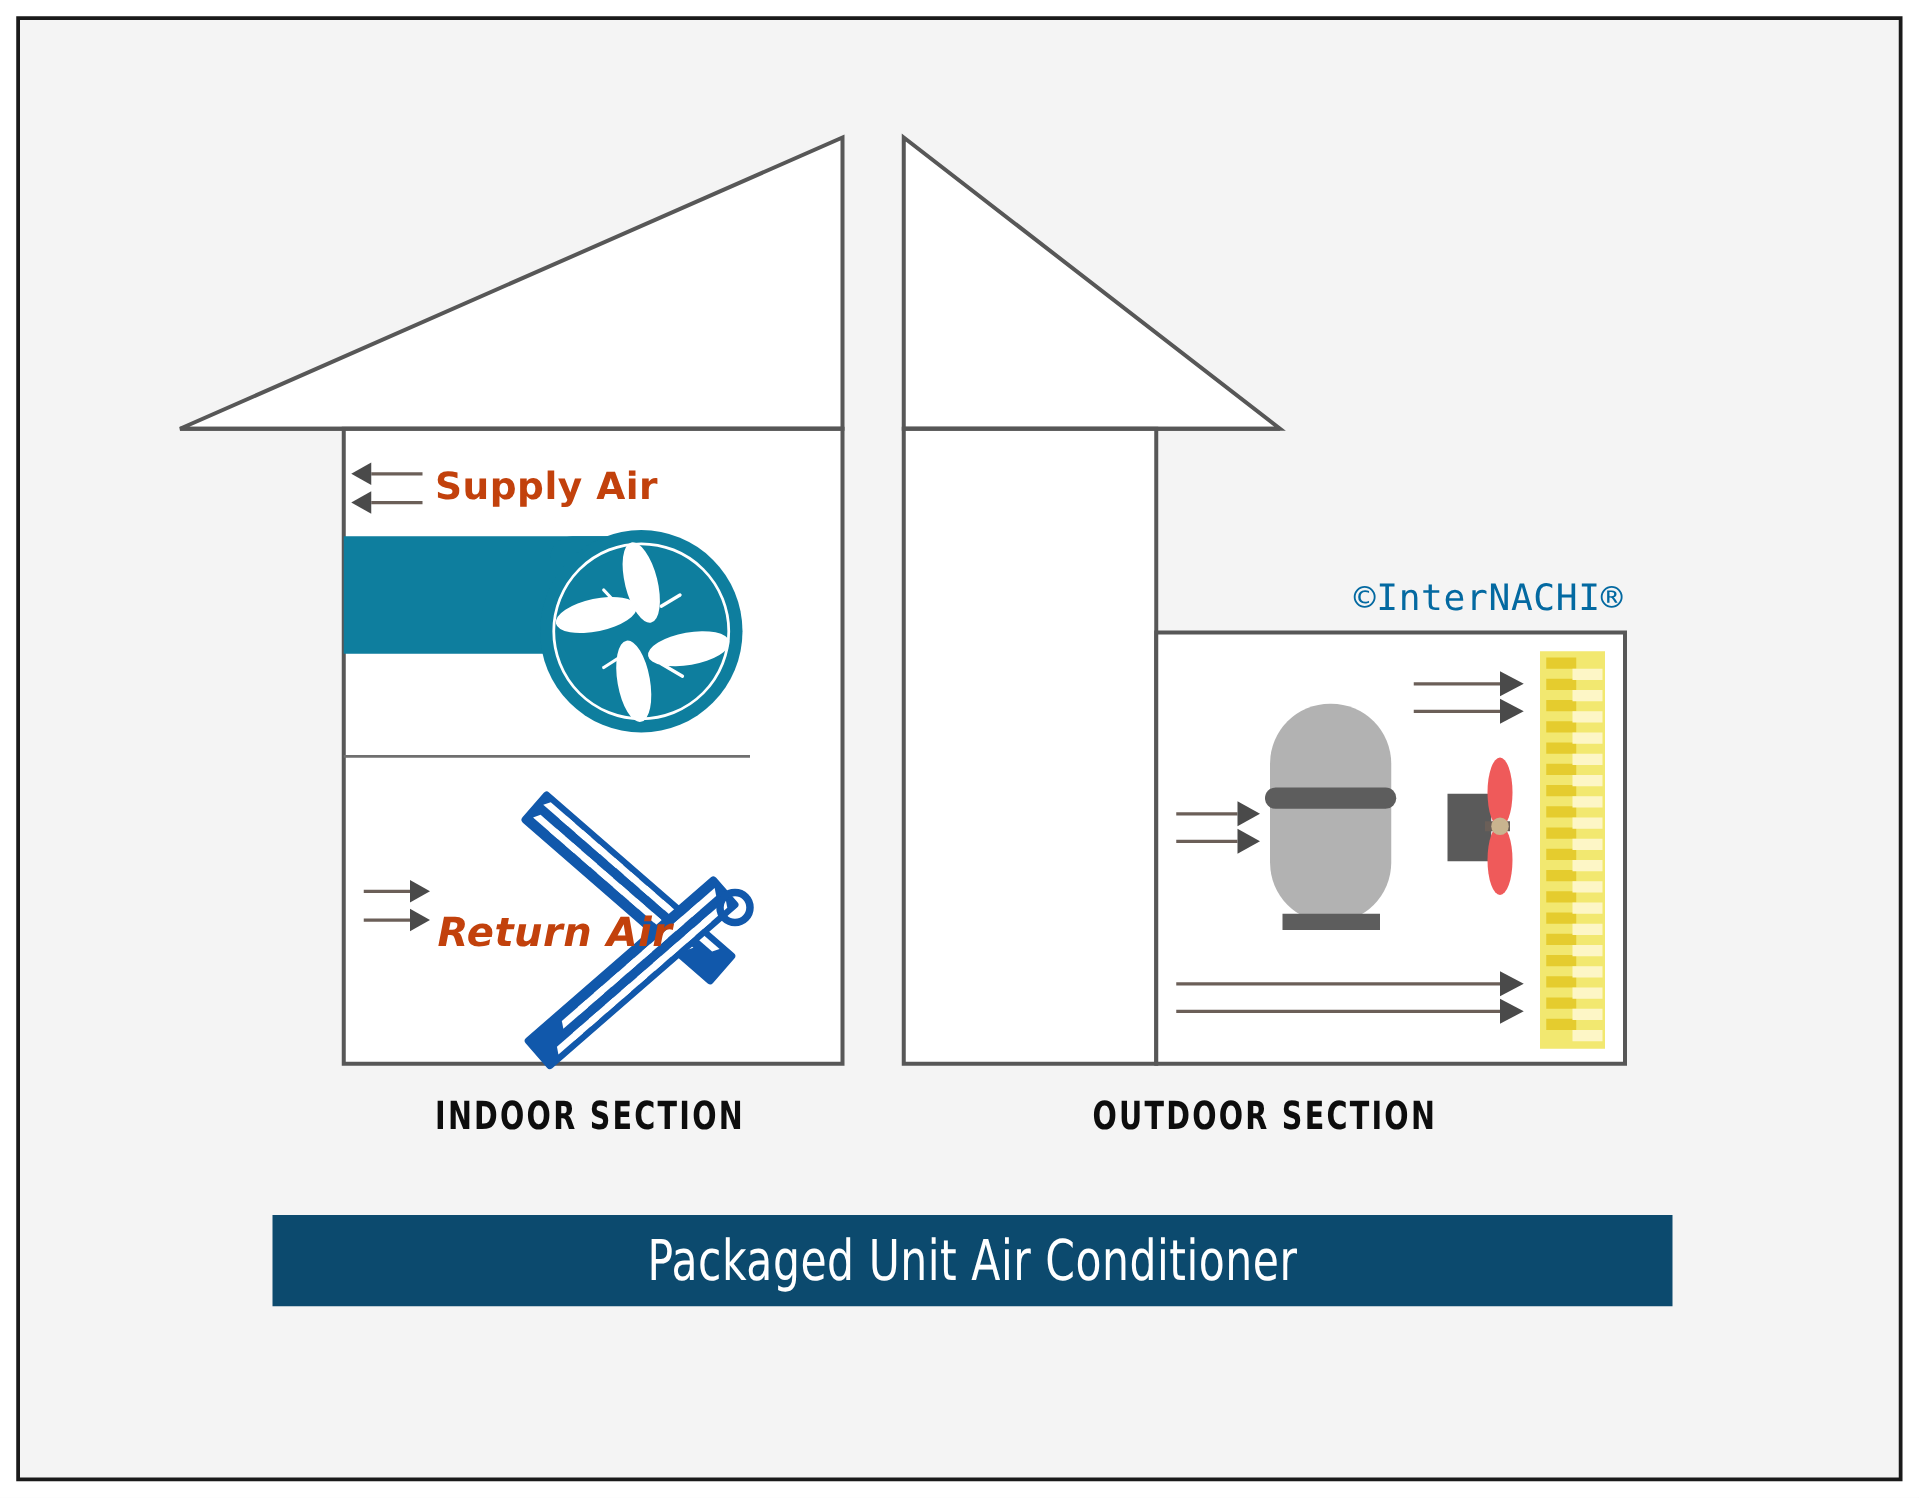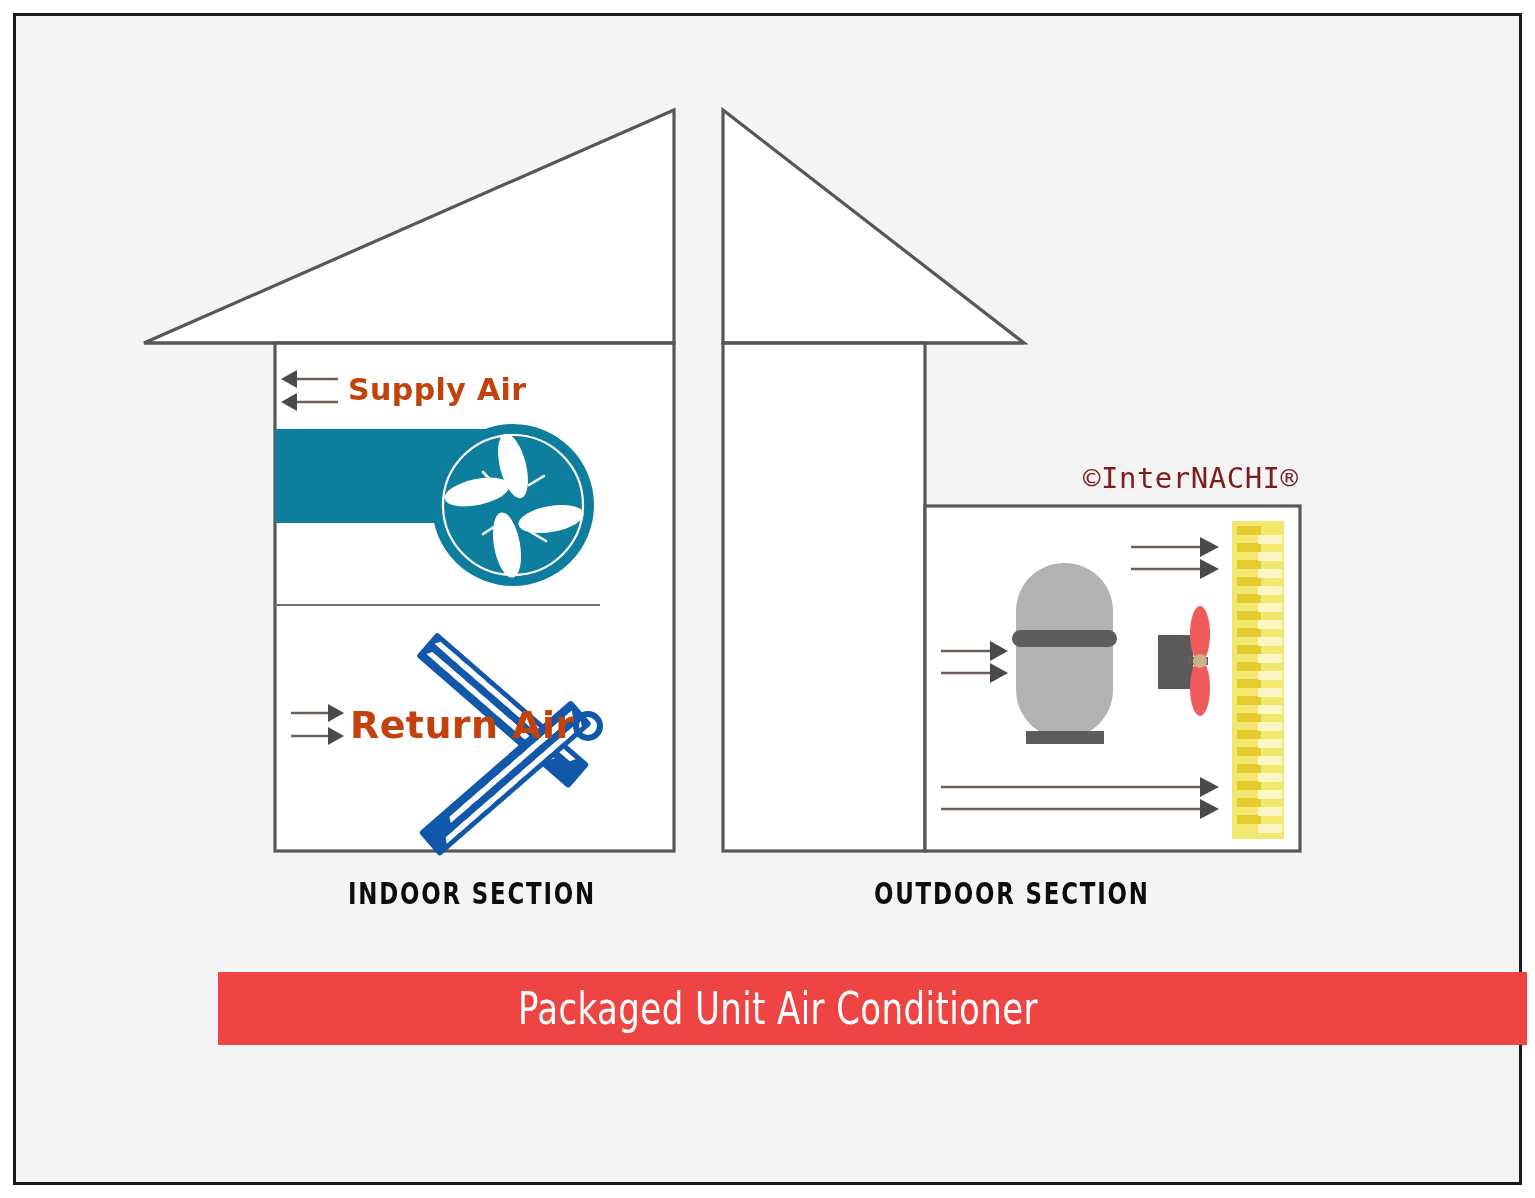--- a/index.html
+++ b/index.html
@@ -45,54 +45,55 @@
     white-space: nowrap;
   }
   #supply-air-label {
     left: 348px;
     top: 372px;
     font-size: 30px;
     letter-spacing: 0.4px;
   }
   #return-air-label {
     left: 350px;
-    top: 703px;
-    font-size: 38px;
+    top: 727px;
+    font-size: 32px;
     letter-spacing: 0.4px;
+    font-style: italic;
   }
   .section-caption {
     position: absolute;
     font-family: "DejaVu Sans Condensed", "Liberation Sans Narrow", "Liberation Sans", sans-serif;
     font-weight: bold;
     font-size: 31px;
     color: #0d0d0d;
     letter-spacing: 2.2px;
     white-space: nowrap;
     transform: scaleX(0.82);
     transform-origin: left center;
   }
   #indoor-section-caption { left: 348px; top: 875px; }
   #outdoor-section-caption { left: 874px; top: 875px; }
   #copyright-text {
     position: absolute;
     left: 1083px;
     top: 461px;
     font-family: "DejaVu Sans Mono", "Liberation Mono", monospace;
     font-size: 29px;
-    color: #7f1d1d;
+    color: #0369a1;
     letter-spacing: 0.5px;
     white-space: nowrap;
   }
   #title-bar {
     position: absolute;
     left: 218px;
     top: 972px;
-    width: 1309px;
+    width: 1120px;
     height: 73px;
-    background: #ef4444;
+    background: #0c4a6e;
   }
   #title-bar-text {
     position: absolute;
     left: 0;
     top: 0;
     width: 1120px;
     height: 73px;
     display: flex;
     align-items: center;
     justify-content: center;

